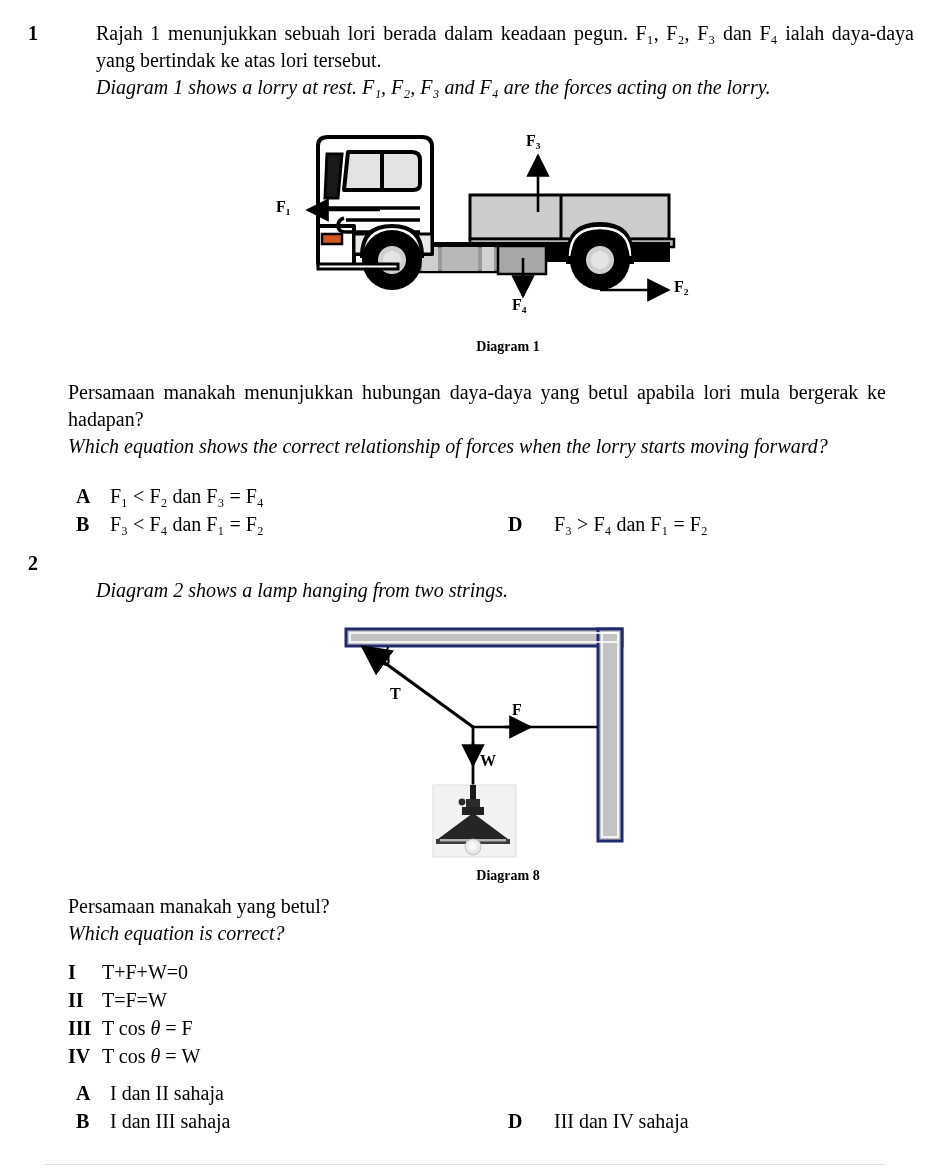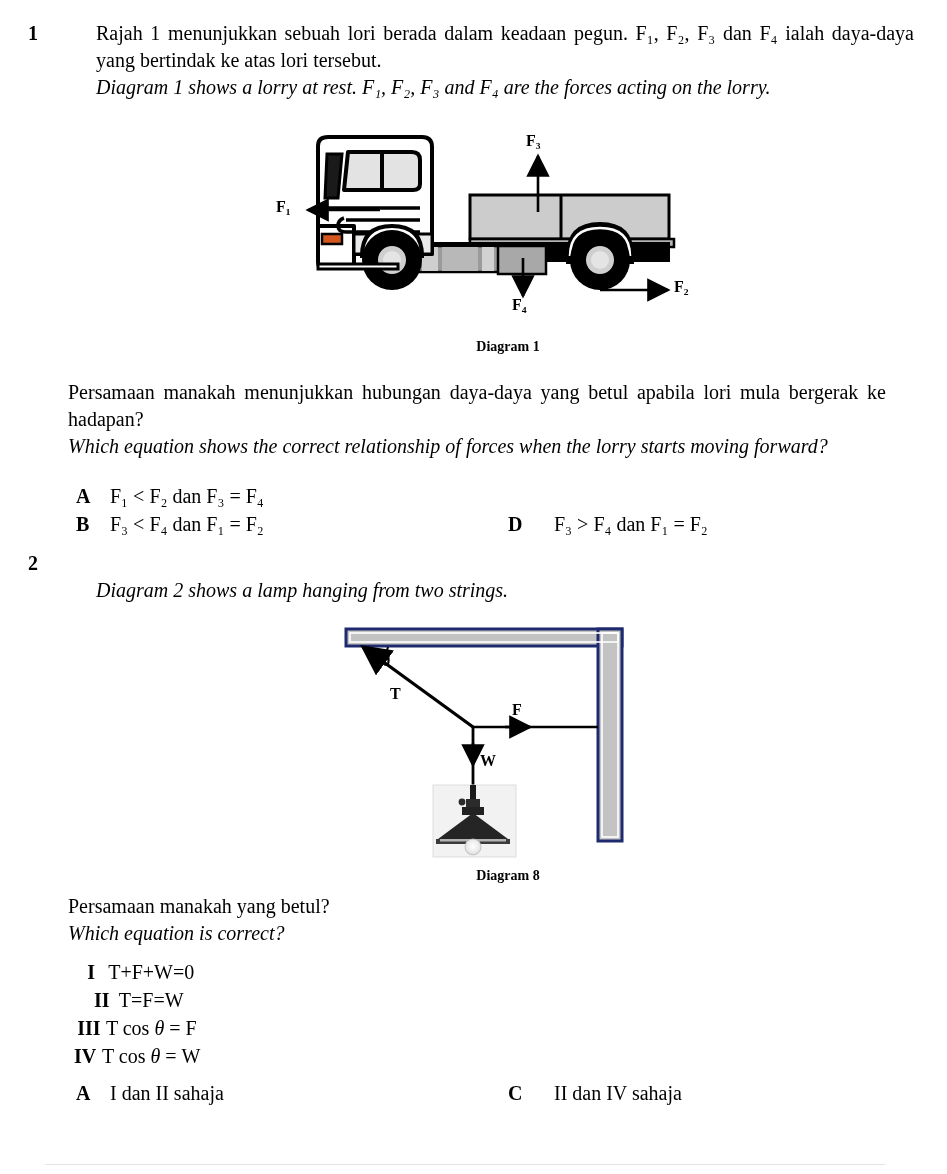--- a/index.html
+++ b/index.html
@@ -72,21 +72,20 @@
   .opt.col1 { left: 8px; }
   .opt.col2 { left: 440px; }
   .opt.col2 .lbl { width: 46px; }
 
   
   .romanlist {
     position: absolute;
     left: 68px;
     font-size: 20px;
     line-height: 28px;
-    text-align: center;
   }
   .romanrow { position: relative; height: 28px; white-space: nowrap; }
   .romanrow .rn {
     font-weight: bold;
     display: inline-block;
     width: 34px;
   }
   .romanrow .eq { display: inline-block; }
   .it { font-style: italic; }
 
@@ -323,21 +322,26 @@
     <div class="romanrow">
       <span class="rn">IV</span><span class="eq"><span>T cos </span><span class="it">θ</span><span> = W</span></span>
     </div>
   </div>
 
   <div class="options" style="top:1079px;">
     <div class="optrow">
       <div class="opt col1">
         <span class="lbl">A</span><span>I dan II sahaja</span>
       </div>
+    </div>
+    <div class="optrow">
+      <div class="opt col1">
+        <span class="lbl">B</span><span>I dan III sahaja</span>
+      </div>
       <div class="opt col2">
-        <span class="lbl">C</span><span>II dan IV sahaja</span>
+        <span class="lbl">D</span><span>III dan IV sahaja</span>
       </div>
     </div>
   </div>
 
   <div class="footrule"></div>
 
 </div>
 
 </body></html>

